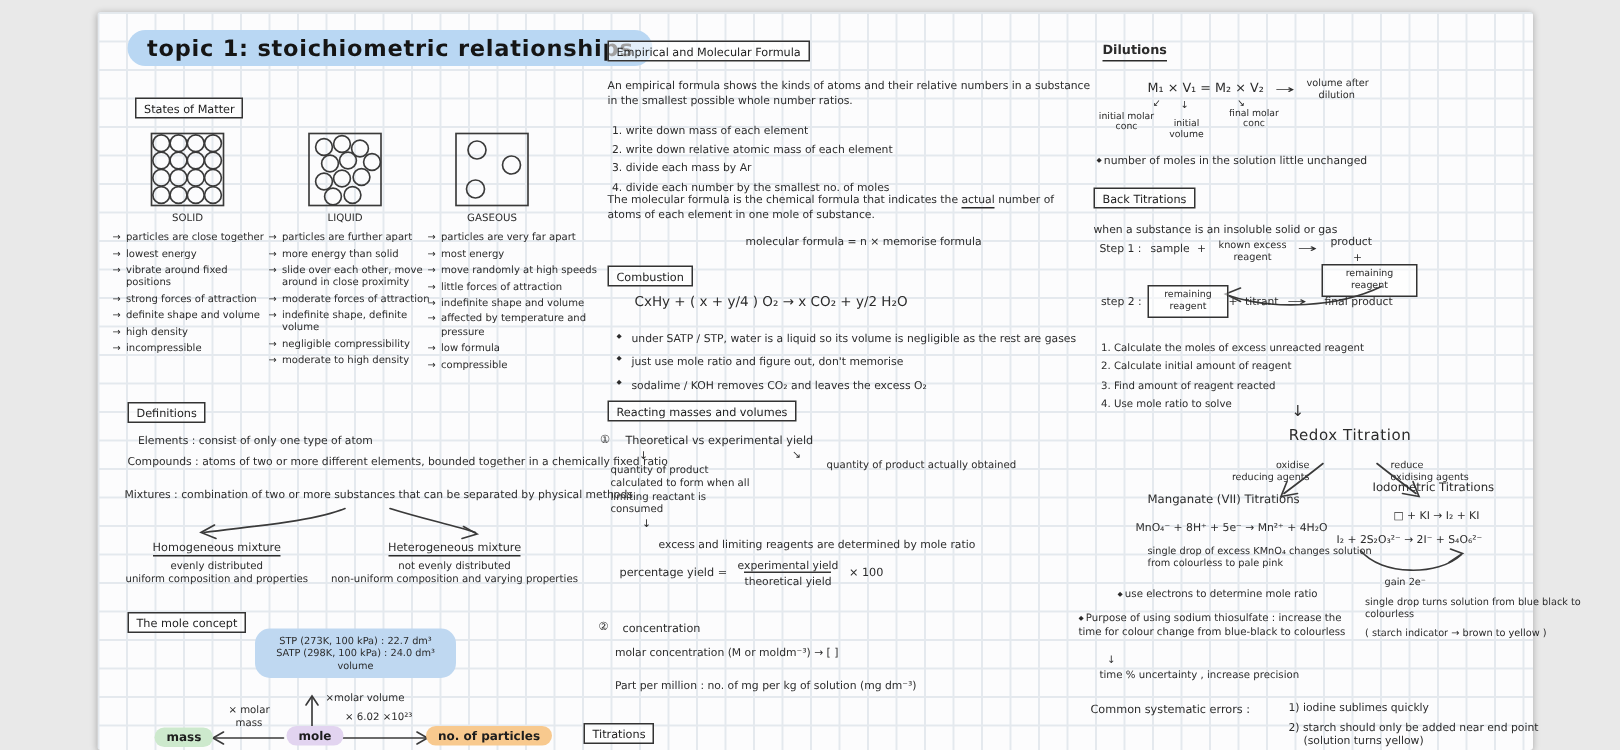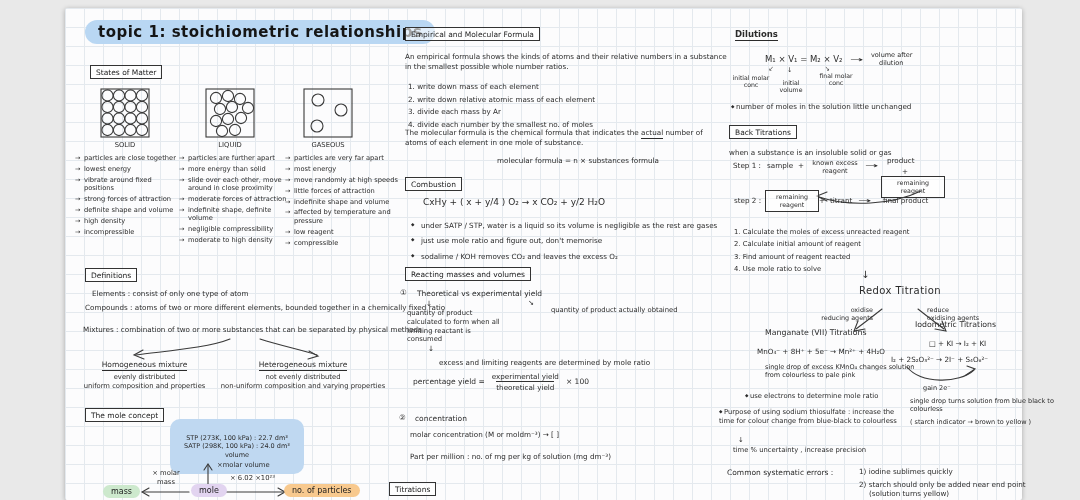--- a/index.html
+++ b/index.html
@@ -25,21 +25,21 @@
   .underline{border-bottom:1px solid #2b2b2b;padding-bottom:1px;}
   .hang{padding-left:54px;text-indent:-54px;}
   .arrow-list{list-style:none;margin:0;padding:0;}
   .arrow-list li{position:relative;padding-left:9px;margin-bottom:2.5px;font-size:6.7px;line-height:1.25;}
   .arrow-list li::before{content:"→";position:absolute;left:0;top:0;font-size:6.5px;}
   .dia-list{list-style:none;margin:0;padding:0;}
   .dia-list li{position:relative;padding-left:10px;margin-bottom:6px;font-size:7.2px;line-height:1.3;}
   .dia-list li::before{content:"◆";position:absolute;left:0;top:1px;font-size:4.5px;}
   .dia::before{content:"◆ ";font-size:4.5px;vertical-align:1px;}
   .statebox{width:50px;height:50px;}
-  .pill{border-radius:8px;padding:2px 8px;font-size:8px;color:#1d1d1d;}
+  .pill{border-radius:8px;padding:2px 8px;font-size:8px;color:#1d1d1d;font-weight:bold;}
   .frac{display:inline-flex;flex-direction:column;align-items:center;font-size:7.2px;}
   .frac .den{border-top:1px solid #333;padding-top:1px;}
   .yield-row{display:flex;align-items:center;gap:7px;}
   .stretch{display:inline-block;transform:scaleX(2.2);transform-origin:left center;}
   .rot-l{display:inline-block;transform:rotate(40deg);}
   .rot-r{display:inline-block;transform:rotate(-40deg);}
   .smallbox{border:1.1px solid #333;font-size:6.3px;text-align:center;padding:2px 2px;line-height:1.25;background:rgba(255,255,255,.55);}
   svg{overflow:visible;}
   .stroke{stroke:#3a3a3a;stroke-width:1.1;fill:none;stroke-linecap:round;}
 </style>
@@ -119,21 +119,21 @@
     <li>negligible compressibility</li>
     <li>moderate to high density</li>
   </ul>
   <ul class="abs arrow-list" style="left:220px;top:146px;width:122px;">
     <li>particles are very far apart</li>
     <li>most energy</li>
     <li>move randomly at high speeds</li>
     <li>little forces of attraction</li>
     <li>indefinite shape and volume</li>
     <li>affected by temperature and pressure</li>
-    <li>low reagent</li>
+    <li>low formula</li>
     <li>compressible</li>
   </ul>
 
   <div class="abs sec-label" style="left:20px;top:260px;">Definitions</div>
   <div class="abs t72" style="left:27px;top:281px;width:330px;">Elements : consist of only one type of atom</div>
   <div class="abs t72 hang" style="left:20px;top:295px;width:335px;">Compounds : atoms of two or more different elements, bounded together in a chemically fixed ratio</div>
   <div class="abs t72 hang" style="left:18px;top:317px;width:322px;">Mixtures : combination of two or more substances that can be separated by physical methods</div>
 
   <svg class="abs" style="left:55px;top:330px;" width="210" height="24">
     <path class="stroke" d="M110,1 C88,10 45,13 16,17"></path>
@@ -146,21 +146,21 @@
     <div class="t68" style="margin-top:3px;">evenly distributed</div>
     <div class="t68">uniform composition and properties</div>
   </div>
   <div class="abs center" style="left:148px;top:352px;width:180px;">
     <div class="t75"><span class="underline">Heterogeneous mixture</span></div>
     <div class="t68" style="margin-top:3px;">not evenly distributed</div>
     <div class="t68">non-uniform composition and varying properties</div>
   </div>
 
   <div class="abs sec-label" style="left:20px;top:400px;">The mole concept</div>
-  <div class="abs center" style="left:105px;top:411px;width:130px;background:#bfd8f1;border-radius:10px;padding:15px 2px;">
+  <div class="abs center" style="left:105px;top:411px;width:130px;background:#bfd8f1;border-radius:10px;padding:4px 2px;">
     <div class="t65">STP (273K, 100 kPa) : 22.7 dm³</div>
     <div class="t65">SATP (298K, 100 kPa) : 24.0 dm³</div>
     <div class="t65">volume</div>
   </div>
   <svg class="abs" style="left:58px;top:450px;" width="240" height="40">
     <path class="stroke" d="M85,36 L85,7"></path>
       <path class="stroke" d="M81,12 L85,6 L89,12"></path>
     <path class="stroke" d="M66,34 L20,34"></path>
       <path class="stroke" d="M26,30 L19,34 L26,38"></path>
     <path class="stroke" d="M100,34 L161,34"></path>
@@ -175,21 +175,21 @@
 
   <div class="abs sec-label" style="left:340px;top:19px;">Empirical and Molecular Formula</div>
   <div class="abs t72" style="left:340px;top:44px;width:322px;">An empirical formula shows the kinds of atoms and their relative numbers in a substance in the smallest possible whole number ratios.</div>
   <div class="abs" style="left:343px;top:74px;width:320px;">
     <div class="t72" style="margin-bottom:3px;">1. write down mass of each element</div>
     <div class="t72" style="margin-bottom:3px;">2. write down relative atomic mass of each element</div>
     <div class="t72" style="margin-bottom:3px;">3. divide each mass by Ar</div>
     <div class="t72">4. divide each number by the smallest no. of moles</div>
   </div>
   <div class="abs t72" style="left:340px;top:120px;width:322px;"><span>The molecular formula is the chemical formula that indicates the </span><span class="underline">actual</span><span> number of atoms of each element in one mole of substance.</span></div>
-  <div class="abs t72" style="left:432px;top:148px;">molecular formula = n × substances formula</div>
+  <div class="abs t72" style="left:432px;top:148px;">molecular formula = n × memorise formula</div>
 
   <div class="abs sec-label" style="left:340px;top:169px;">Combustion</div>
   <div class="abs t9" style="left:358px;top:189px;">CxHy  +  ( x + y/4 ) O₂   →   x CO₂  +  y/2 H₂O</div>
   <ul class="abs dia-list" style="left:346px;top:213px;width:330px;">
     <li>under SATP / STP, water is a liquid so its volume is negligible as the rest are gases</li>
     <li>just use mole ratio and figure out, don't memorise</li>
     <li>sodalime / KOH removes CO₂ and leaves the excess O₂</li>
   </ul>
 
   <div class="abs sec-label" style="left:340px;top:259px;">Reacting masses and volumes</div>

